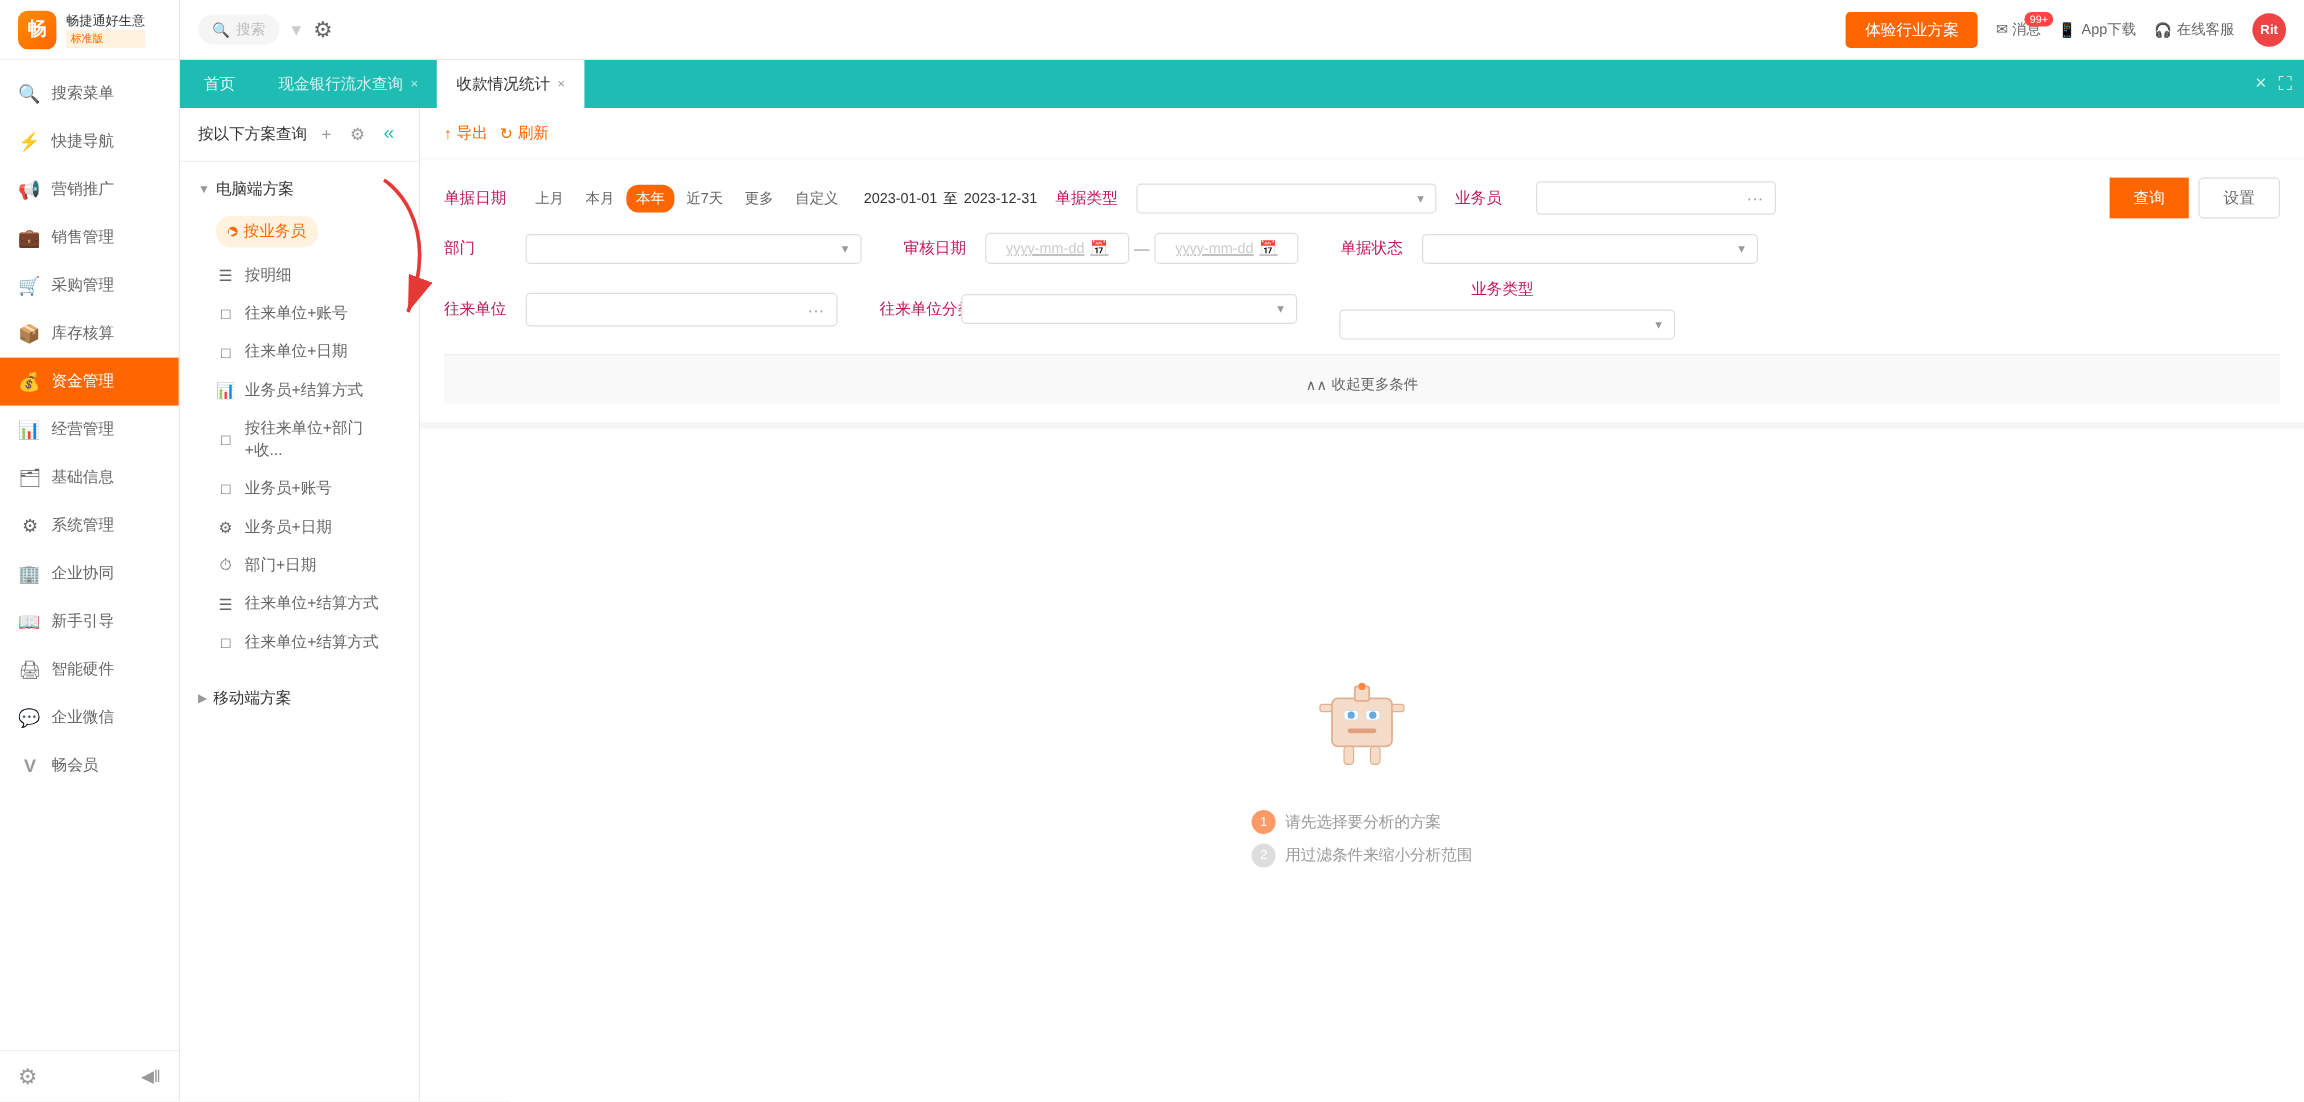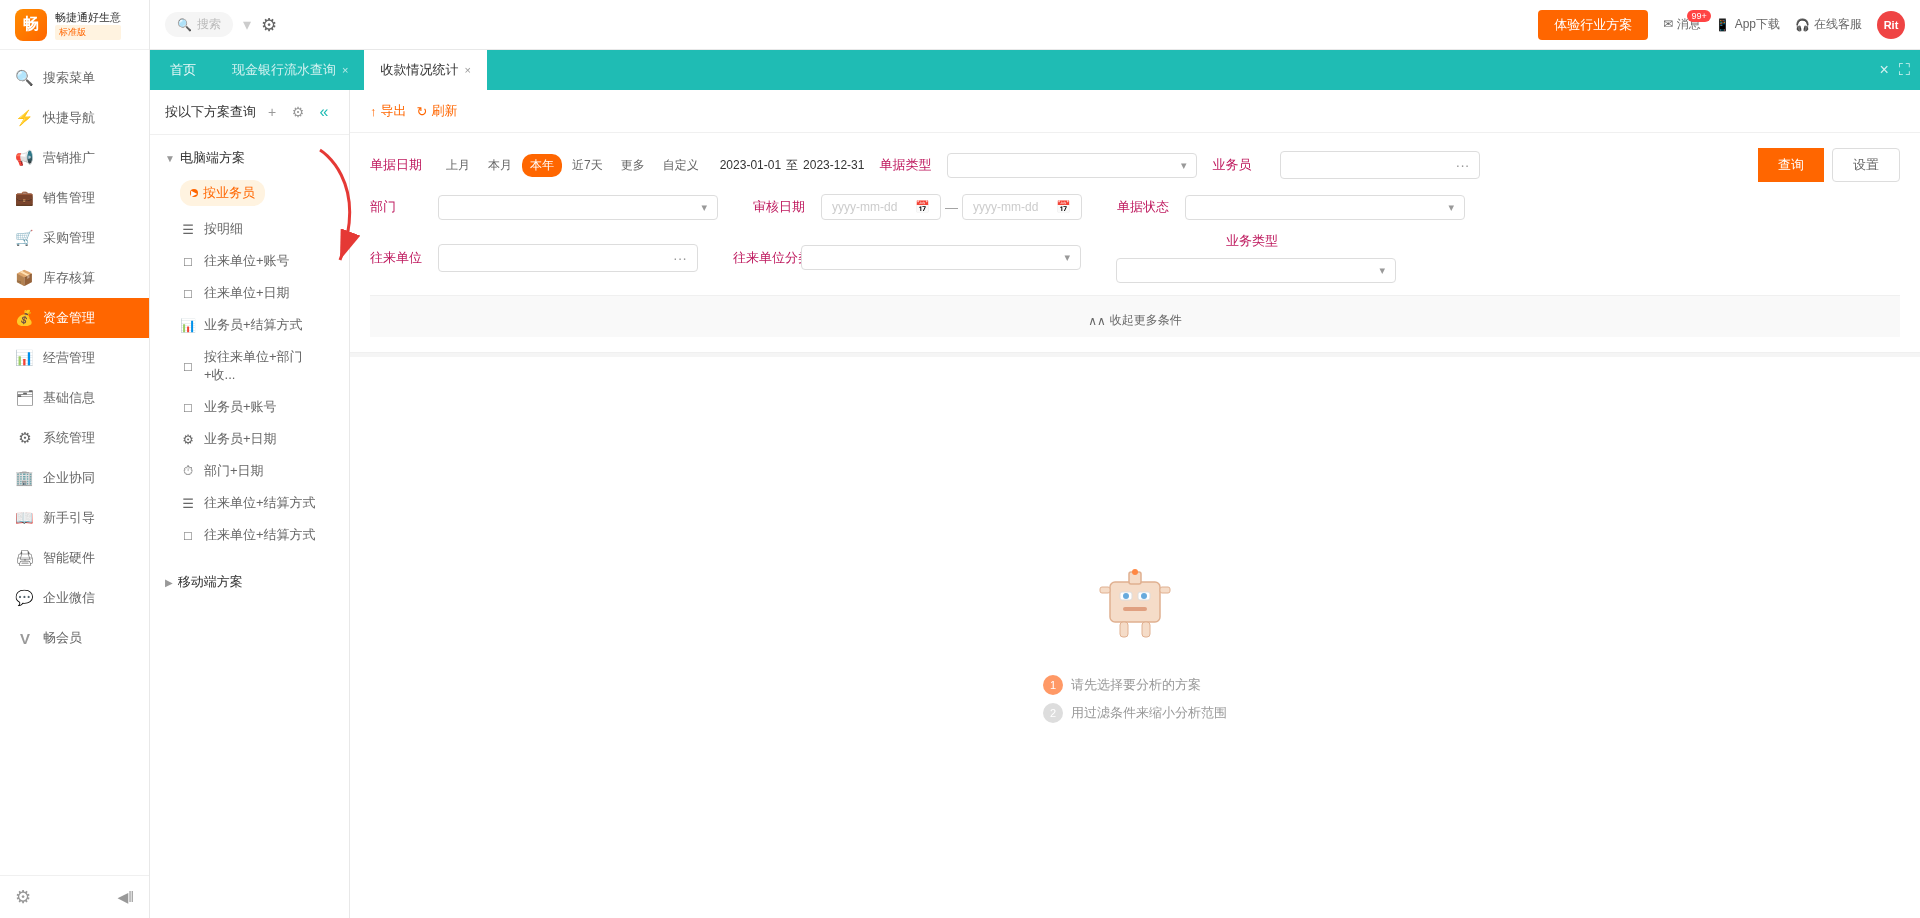--- a/index.html
+++ b/index.html
@@ -72,21 +72,21 @@
     .filter-item { display: flex; align-items: center; gap: 8px; }
     .filter-label { color: #be185d; font-size: 13px; white-space: nowrap; width: 60px; text-align: left; }
     .filter-control { display: flex; align-items: center; gap: 4px; }
     .date-tabs { display: flex; align-items: center; gap: 2px; }
     .date-tab { padding: 3px 8px; font-size: 12px; color: #666; cursor: pointer; border-radius: 2px; }
     .date-tab.active { background: #ff6600; color: white; border-radius: 10px; }
     .date-range { display: flex; align-items: center; gap: 5px; font-size: 12px; color: #333; margin-left: 5px; }
     .select-box { display: flex; align-items: center; border: 1px solid #ddd; border-radius: 4px; padding: 5px 10px; background: #fff; cursor: pointer; min-width: 200px; justify-content: space-between; font-size: 13px; color: #999; }
     .select-box-wide { min-width: 250px; }
     .select-arrow { color: #999; font-size: 11px; }
-    .input-date { border: 1px solid #ddd; border-radius: 4px; padding: 5px 10px; font-size: 12px; color: #999; min-width: 120px; display: flex; align-items: center; justify-content: space-between; }
+    .input-date { border: 1px solid #ddd; border-radius: 4px; padding: 5px 10px; font-size: 12px; color: #999; min-width: 120px; display: flex; align-items: center; justify-content: center; text-decoration: underline; }
     .date-separator { color: #999; }
     .action-btns { display: flex; gap: 8px; margin-left: auto; }
     .query-btn { background: #ff6600; color: white; border: none; padding: 7px 20px; border-radius: 0; cursor: pointer; font-size: 13px; }
     .set-btn { background: white; color: #666; border: 1px solid #ddd; padding: 7px 20px; border-radius: 4px; cursor: pointer; font-size: 13px; }
     .collapse-btn { display: flex; align-items: center; justify-content: center; padding: 8px; color: #666; cursor: pointer; font-size: 12px; gap: 4px; }
 
     
     .empty-state { flex: 1; display: flex; flex-direction: column; align-items: center; justify-content: center; background: #fff; margin-top: 4px; }
     .empty-hints { display: flex; flex-direction: column; gap: 8px; }
     .empty-hint { display: flex; align-items: center; gap: 8px; color: #999; font-size: 13px; }

